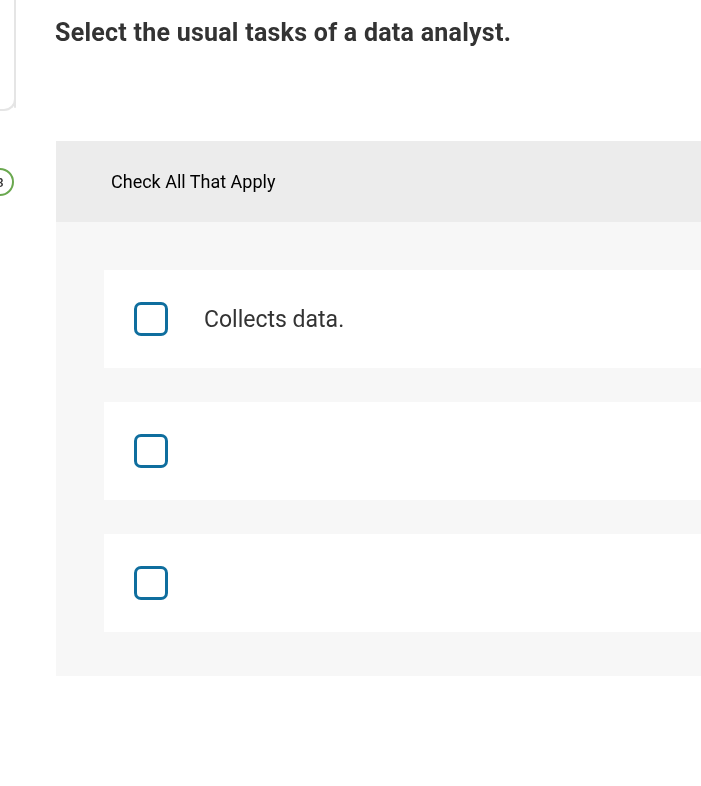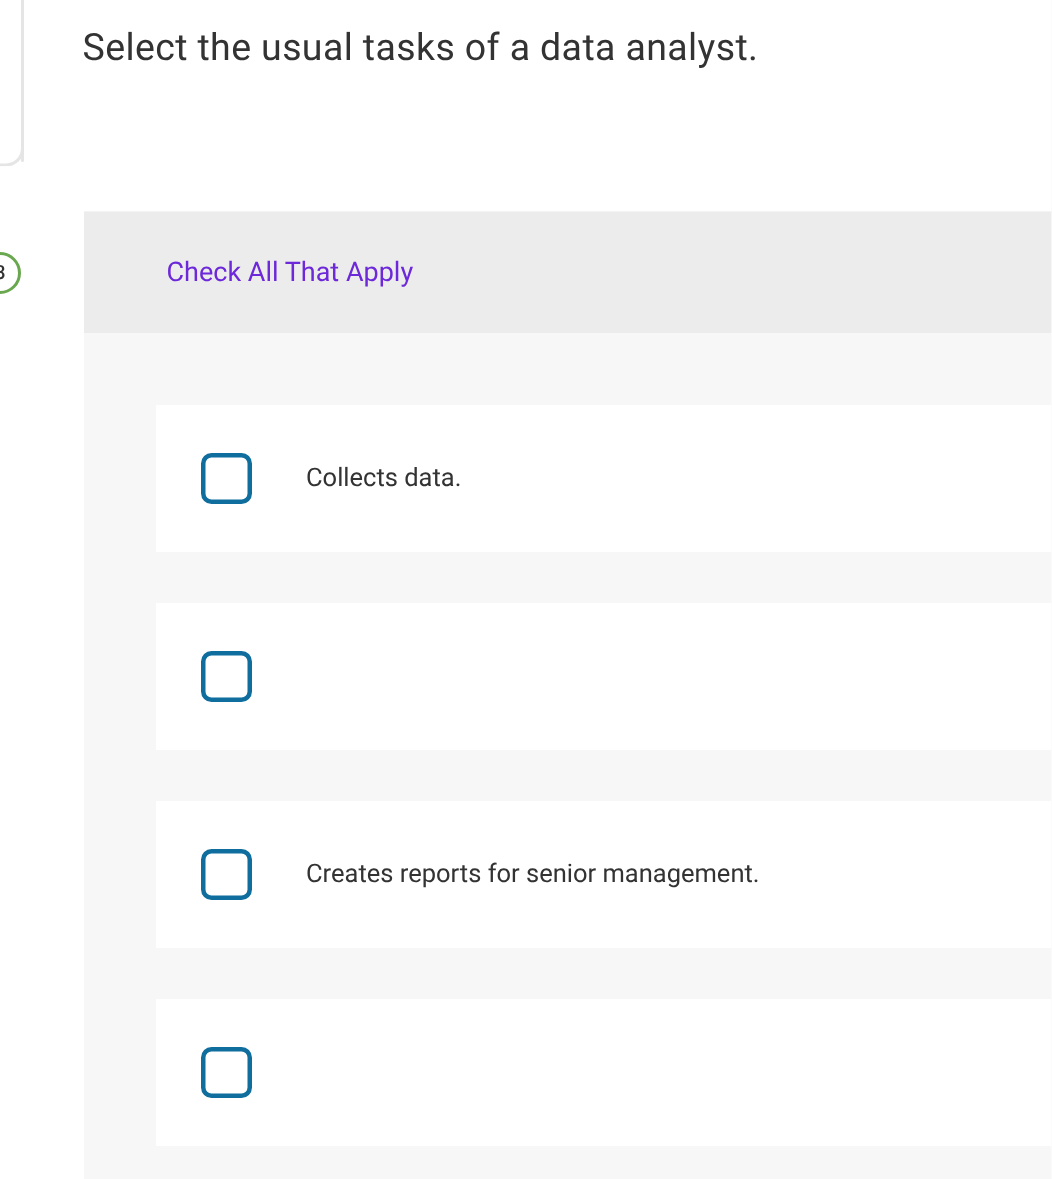--- a/index.html
+++ b/index.html
@@ -33,21 +33,21 @@
       height: 16px;
       border-right: 2px solid #e5e5e5;
       border-bottom: 2px solid #e5e5e5;
       border-bottom-right-radius: 12px;
     }
     .question-text {
       position: absolute;
       left: 55px;
       top: 18px;
       font-size: 25px;
-      font-weight: 400;
+      font-weight: 700;
       color: #333333;
       letter-spacing: 0.01em;
     }
     .question-badge {
       position: absolute;
       left: -14px;
       top: 168px;
       width: 28px;
       height: 28px;
       border-radius: 50%;
@@ -64,21 +64,21 @@
       position: absolute;
       left: 56px;
       top: 141px;
       right: 0;
       background: #f7f7f7;
     }
     .panel-header {
       background: #ececec;
       padding: 30px 0 30px 55px;
       font-size: 18px;
-      color: #6d28d9;
+      color: #000000;
       font-weight: 400;
     }
     .options {
       padding: 48px 0 10px 48px;
     }
     .option-row {
       background: #ffffff;
       margin-bottom: 34px;
       padding: 32px 20px 32px 30px;
       display: flex;
@@ -88,21 +88,21 @@
     .checkbox {
       width: 34px;
       height: 34px;
       border: 3px solid #0f6e9e;
       border-radius: 7px;
       flex-shrink: 0;
       cursor: pointer;
       background: #fff;
     }
     .option-label {
-      font-size: 17px;
+      font-size: 23px;
       color: #333333;
       font-weight: 400;
     }
   </style>
 </head>
 <body>
 
 <div class="left-edge-line"></div>
 <div class="left-edge-curve"></div>
 
@@ -115,19 +115,15 @@
   <div class="options">
     <div class="option-row">
       <div class="checkbox"></div>
       <div class="option-label">Collects data.</div>
     </div>
     <div class="option-row">
       <div class="checkbox"></div>
     </div>
     <div class="option-row">
       <div class="checkbox"></div>
-      <div class="option-label">Creates reports for senior management.</div>
-    </div>
-    <div class="option-row">
-      <div class="checkbox"></div>
     </div>
   </div>
 </div>
 
 </body></html>

